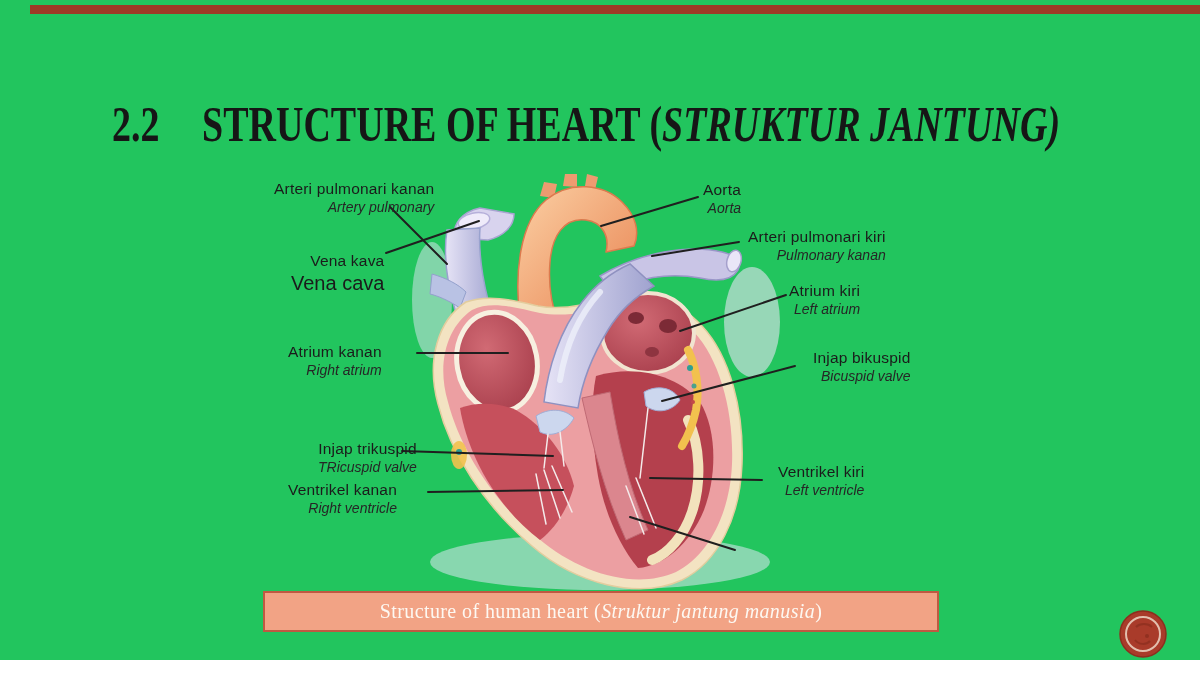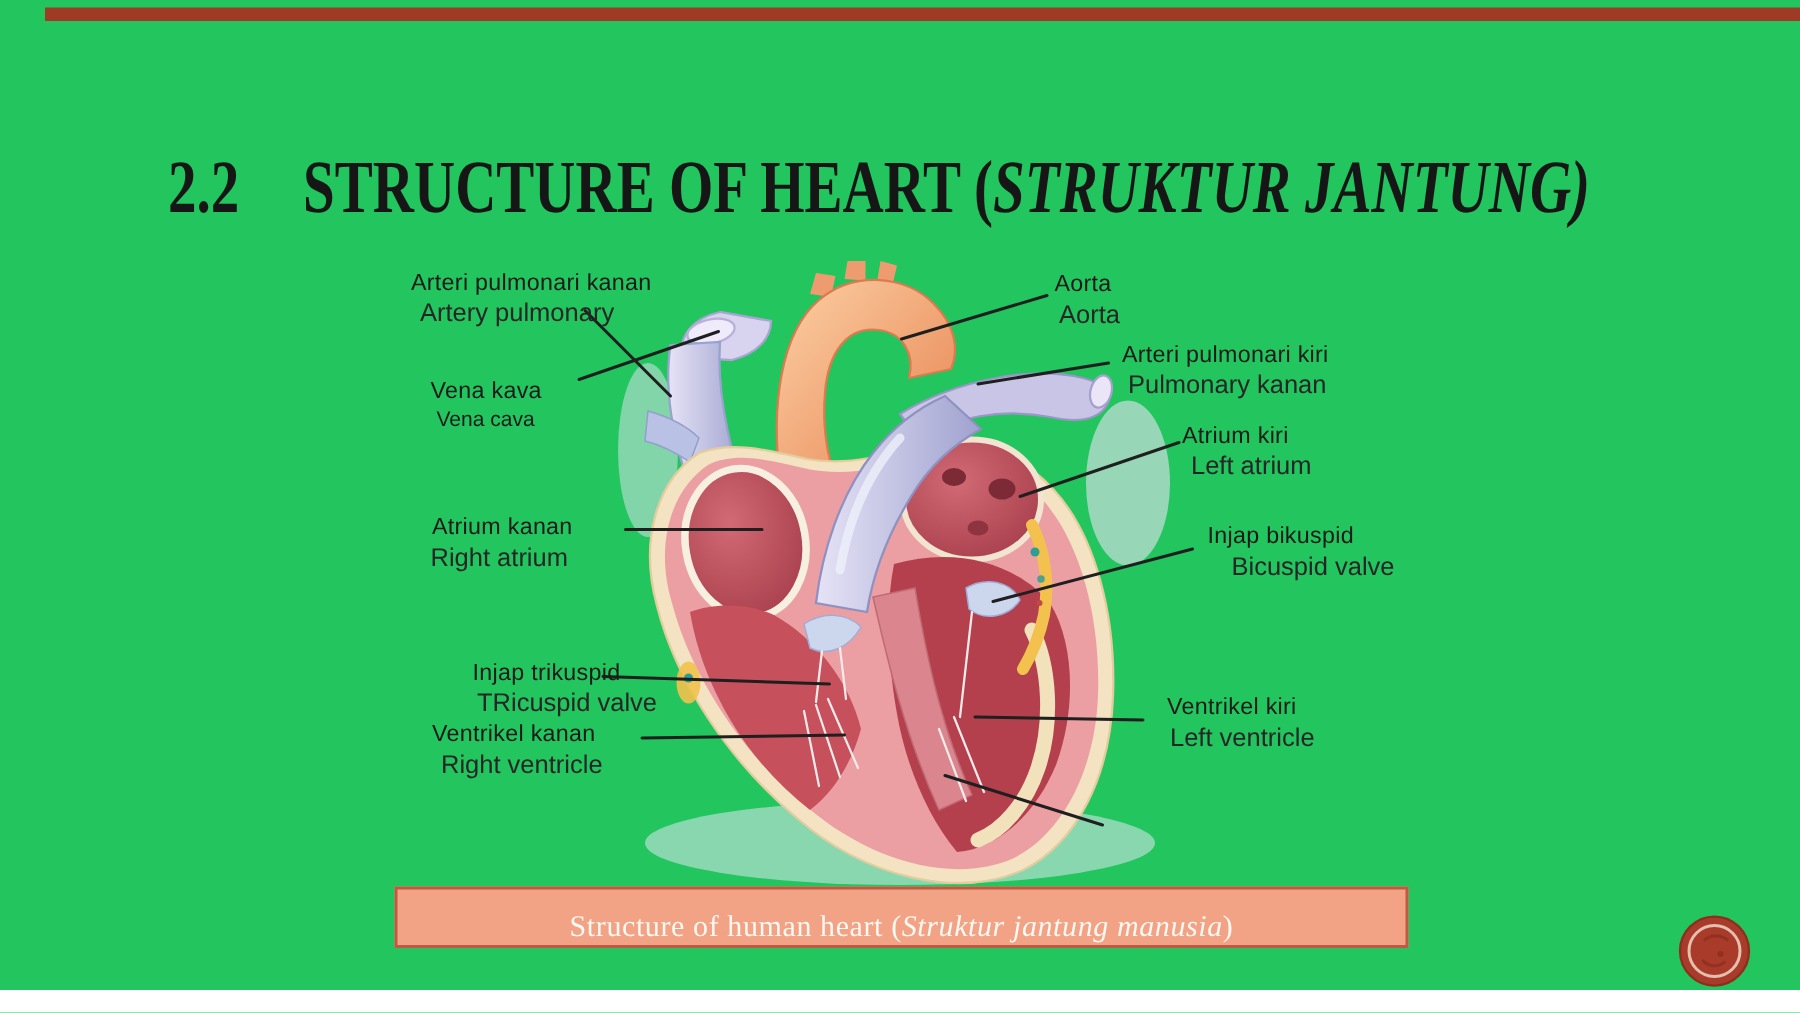--- a/index.html
+++ b/index.html
@@ -12,29 +12,29 @@
   
   .title-wrap{position:absolute;left:112px;top:96px;white-space:nowrap;
               transform:scaleX(0.76);transform-origin:left top;
               font-family:"Liberation Serif","DejaVu Serif",serif;
               font-weight:700;font-size:50px;line-height:56px;color:#161616;letter-spacing:0px;}
   .title-wrap .num{display:inline-block;}
   .title-wrap .txt{display:inline-block;margin-left:56px;}
   .title-wrap .ital{font-style:italic;}
 
   
-  .lbl{position:absolute;color:#1b1b1b;white-space:nowrap;line-height:1.1;}
+  .lbl{position:absolute;color:#1b1b1b;white-space:nowrap;line-height:1.1;text-align:right;}
   .lbl .main{font-size:15.5px;letter-spacing:.2px;}
-  .lbl .sub{font-size:17px;margin-top:3px;color:#262626;}
-  .lbl .sub.roman{font-style:normal;font-size:14px;color:#1b1b1b;}
+  .lbl .sub{font-size:14px;font-style:italic;margin-top:3px;color:#262626;}
+  .lbl .sub.roman{font-style:normal;font-size:20px;color:#1b1b1b;}
 
   
   .caption{position:absolute;left:263px;top:591px;width:676px;height:41px;
            background:#f2a385;border:2px solid #bf5a42;box-sizing:border-box;
-           display:flex;align-items:flex-end;justify-content:center;
+           display:flex;align-items:center;justify-content:center;
            font-family:"Liberation Serif","DejaVu Serif",serif;
            font-size:20px;color:#fdf8f2;letter-spacing:.4px;}
   .caption .ital{font-style:italic;}
 
   svg{position:absolute;left:0;top:0;}
 </style>
 </head>
 <body>
 
 <div class="slide">

